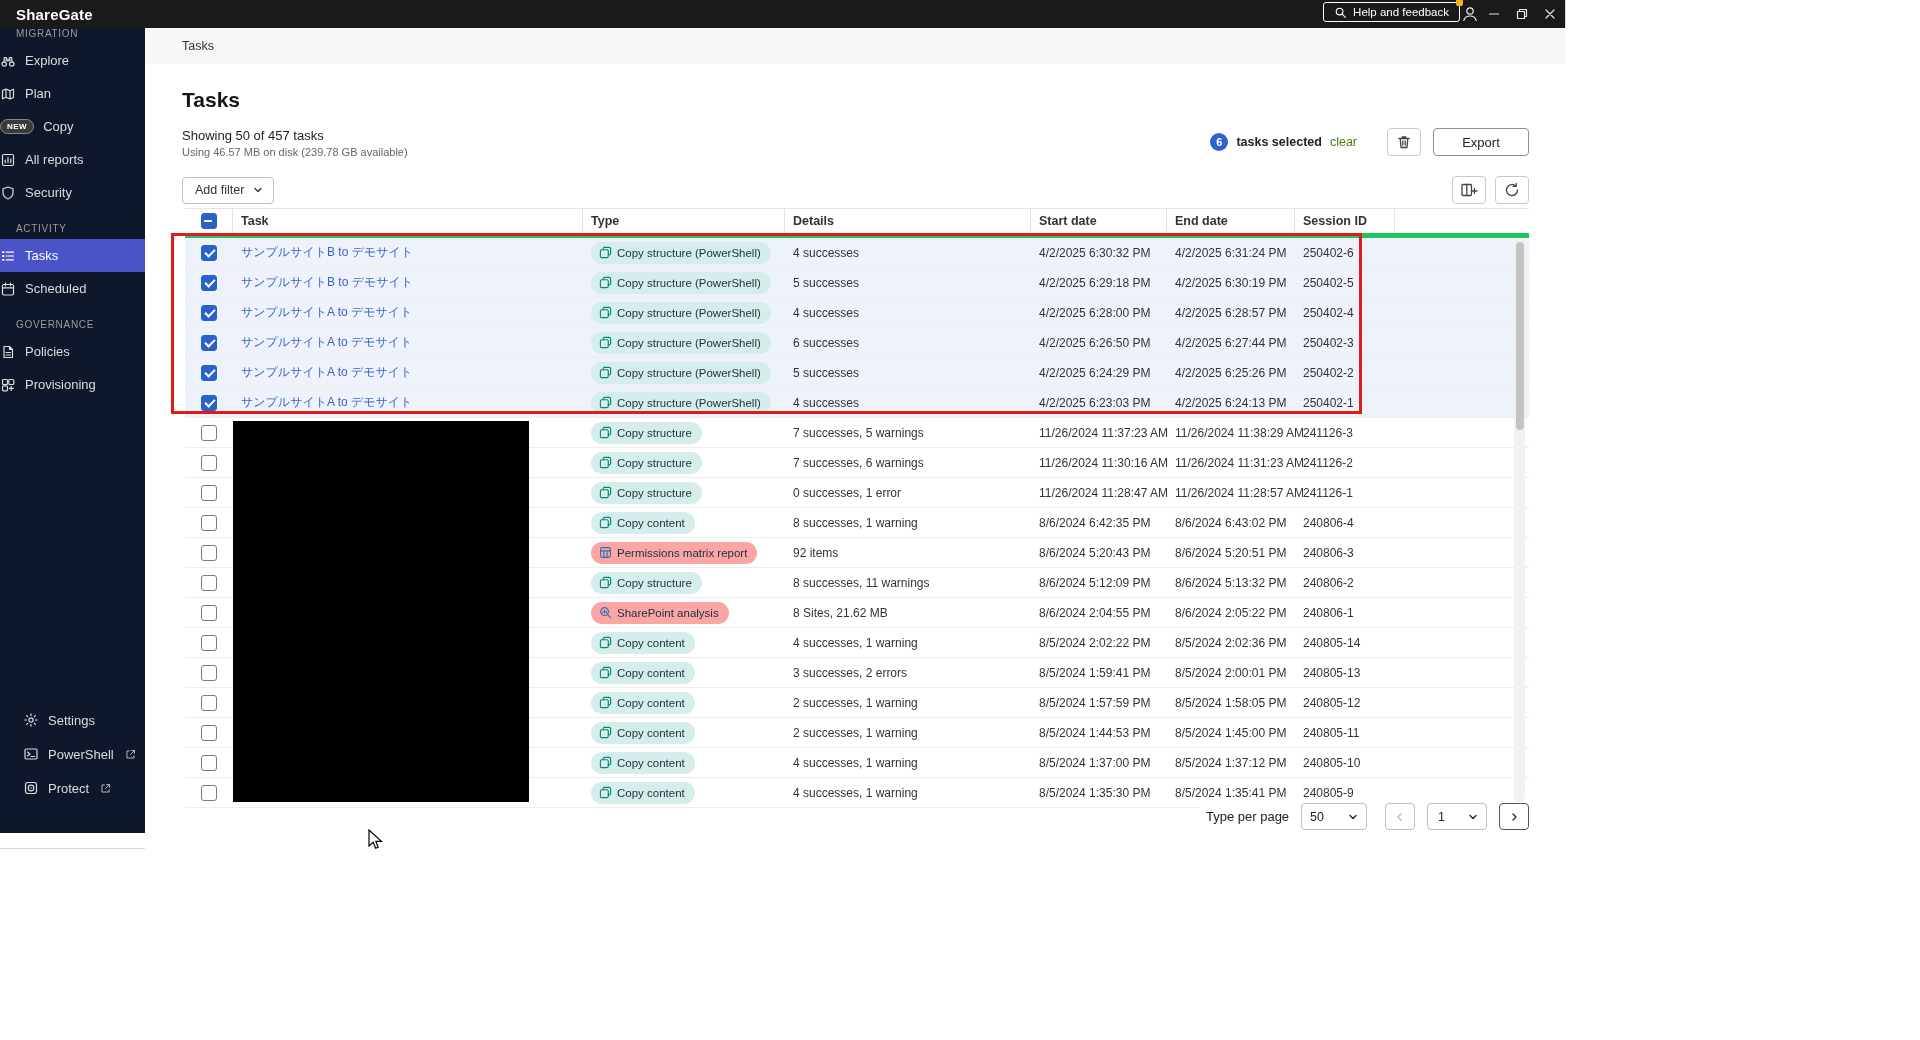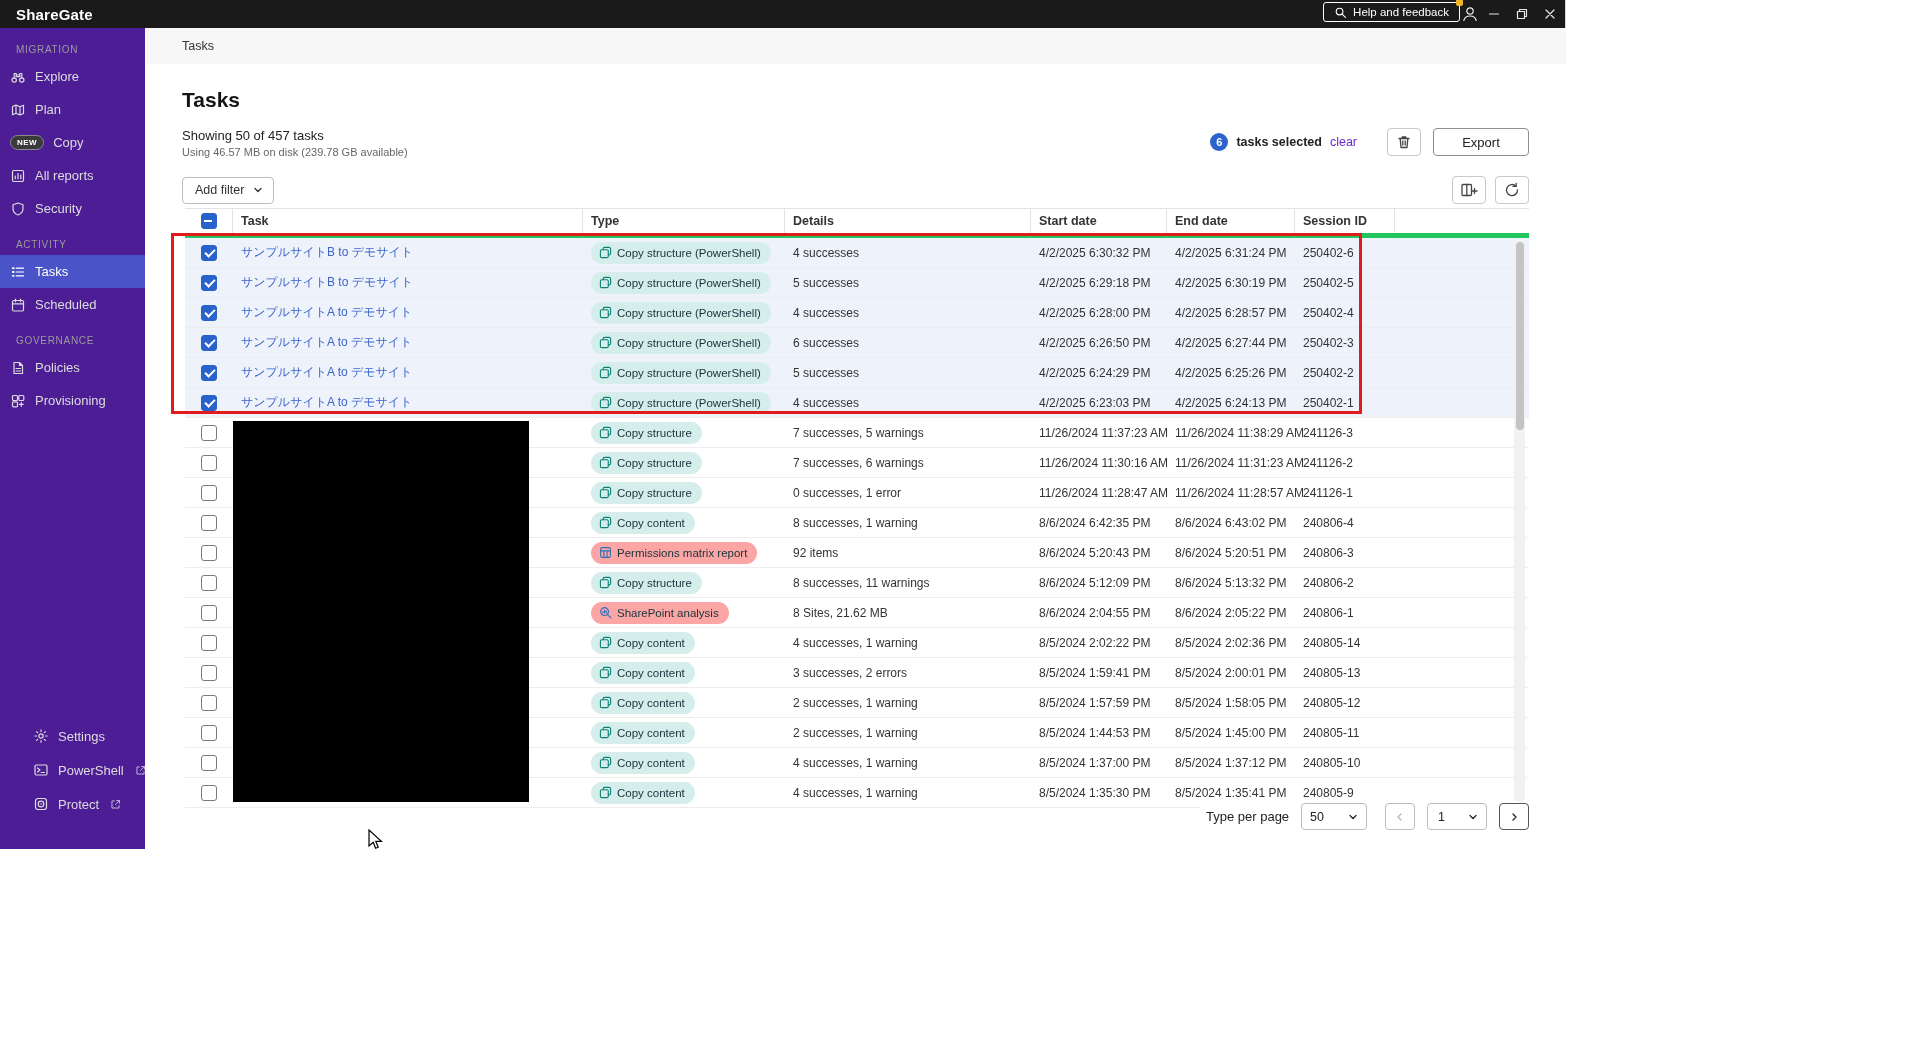--- a/index.html
+++ b/index.html
@@ -19,25 +19,25 @@
   .help-btn { position:relative; display:flex; align-items:center; gap:6px; background:transparent;
               border:1px solid #fff; border-radius:3px; color:#fff; height:20px; padding:0 10px;
               font-size:11.5px; font-family:inherit; cursor:pointer; }
   .notif-dot { position:absolute; top:-4px; right:-4px; width:7px; height:7px; background:#f0b429; border-radius:2px; }
   .account-btn { background:none; border:none; display:flex; align-items:center; cursor:pointer; color:#eee; }
   .winbtn { width:28px; height:24px; background:none; border:none; display:flex; align-items:center;
             justify-content:center; color:#e6e6e6; cursor:pointer; }
   .titlebar svg { stroke:currentColor; fill:none; stroke-width:1.2; stroke-linecap:round; stroke-linejoin:round; }
 
   
-  .sidebar { position:absolute; left:0; top:28px; width:145px; height:821px; background:#4c1d95;
+  .sidebar { position:absolute; left:0; top:12px; width:145px; height:821px; background:#0f172a;
              color:#dcdcdc; font-size:13px; z-index:5; }
   .sec-label { color:#9b9b9b; font-size:10px; letter-spacing:.7px; margin:14px 0 5px 16px; }
   .sec-label.first { margin-top:16px; }
-  .side-item { display:flex; align-items:center; gap:9px; height:33px; padding-left:10px; cursor:pointer; }
+  .side-item { display:flex; align-items:center; gap:9px; height:33px; padding-left:0; cursor:pointer; }
   .side-item.active { background:#4a54c8; color:#fff; }
   .side-item svg { stroke:currentColor; fill:none; stroke-width:1.2; stroke-linecap:round; stroke-linejoin:round;
                    width:16px; height:16px; flex:0 0 16px; }
   .new-badge { font-size:8px; font-weight:bold; letter-spacing:.5px; background:#3a3a3c; border:1px solid #8a8a8a;
                border-radius:8px; padding:2px 6px; color:#fff; flex:0 0 auto; }
   .ext-icon { width:11px !important; height:11px !important; flex:0 0 11px !important; opacity:.85; margin-left:2px; }
   .side-footer { position:absolute; left:0; bottom:28px; width:100%;margin-left:23px; }
   .side-footer .side-item { height:34px; }
 
   
@@ -45,21 +45,21 @@
   .crumbbar { height:36px; background:#f7f7f7; display:flex; align-items:center; padding-left:37px;
               font-size:12.5px; color:#333; }
   .page-head { display:flex; padding:24px 37px 0 37px; }
   .page-head h1 { font-size:21px; line-height:24px; color:#151515; }
   .showing { margin-top:16px; font-size:13px; line-height:15px; color:#222; }
   .disk { margin-top:3px; font-size:11px; line-height:13px; color:#666; }
   .ph-right { margin-left:auto; margin-top:40px; display:flex; align-items:center; height:28px; gap:8px; }
   .sel-badge { width:18px; height:18px; border-radius:50%; background:#2c63cf; color:#fff; font-size:11px;
                display:flex; align-items:center; justify-content:center; font-weight:bold; }
   .sel-text { font-size:12.5px; font-weight:bold; color:#222; }
-  .clear-link { font-size:12.5px; color:#6d28d9; cursor:pointer; text-decoration:none;text-align:right; }
+  .clear-link { font-size:12.5px; color:#4d7c0f; cursor:pointer; text-decoration:none;text-align:right; }
   .icon-btn { width:34px; height:28px; border:1px solid #c9c9c9; border-radius:4px; background:#fff;
               display:flex; align-items:center; justify-content:center; color:#444; cursor:pointer; }
   .icon-btn svg, .filter-btn svg, .pagination svg { stroke:currentColor; fill:none; stroke-width:1.3;
               stroke-linecap:round; stroke-linejoin:round; }
   .trash-btn { margin-left:22px; }
   .export-btn { width:96px; height:28px; border:1px solid #8f8f8f; border-radius:4px; background:#fff;
                 font-size:13px; color:#222; font-family:inherit; cursor:pointer; margin-left:4px; }
   .toolbar { display:flex; align-items:center; padding:0 37px; margin-top:17px; height:28px; }
   .filter-btn { display:flex; align-items:center; gap:9px; height:27px; padding:0 10px 0 12px;
                 border:1px solid #bdbdbd; border-radius:4px; background:#fff; font-size:12.5px; color:#333;

